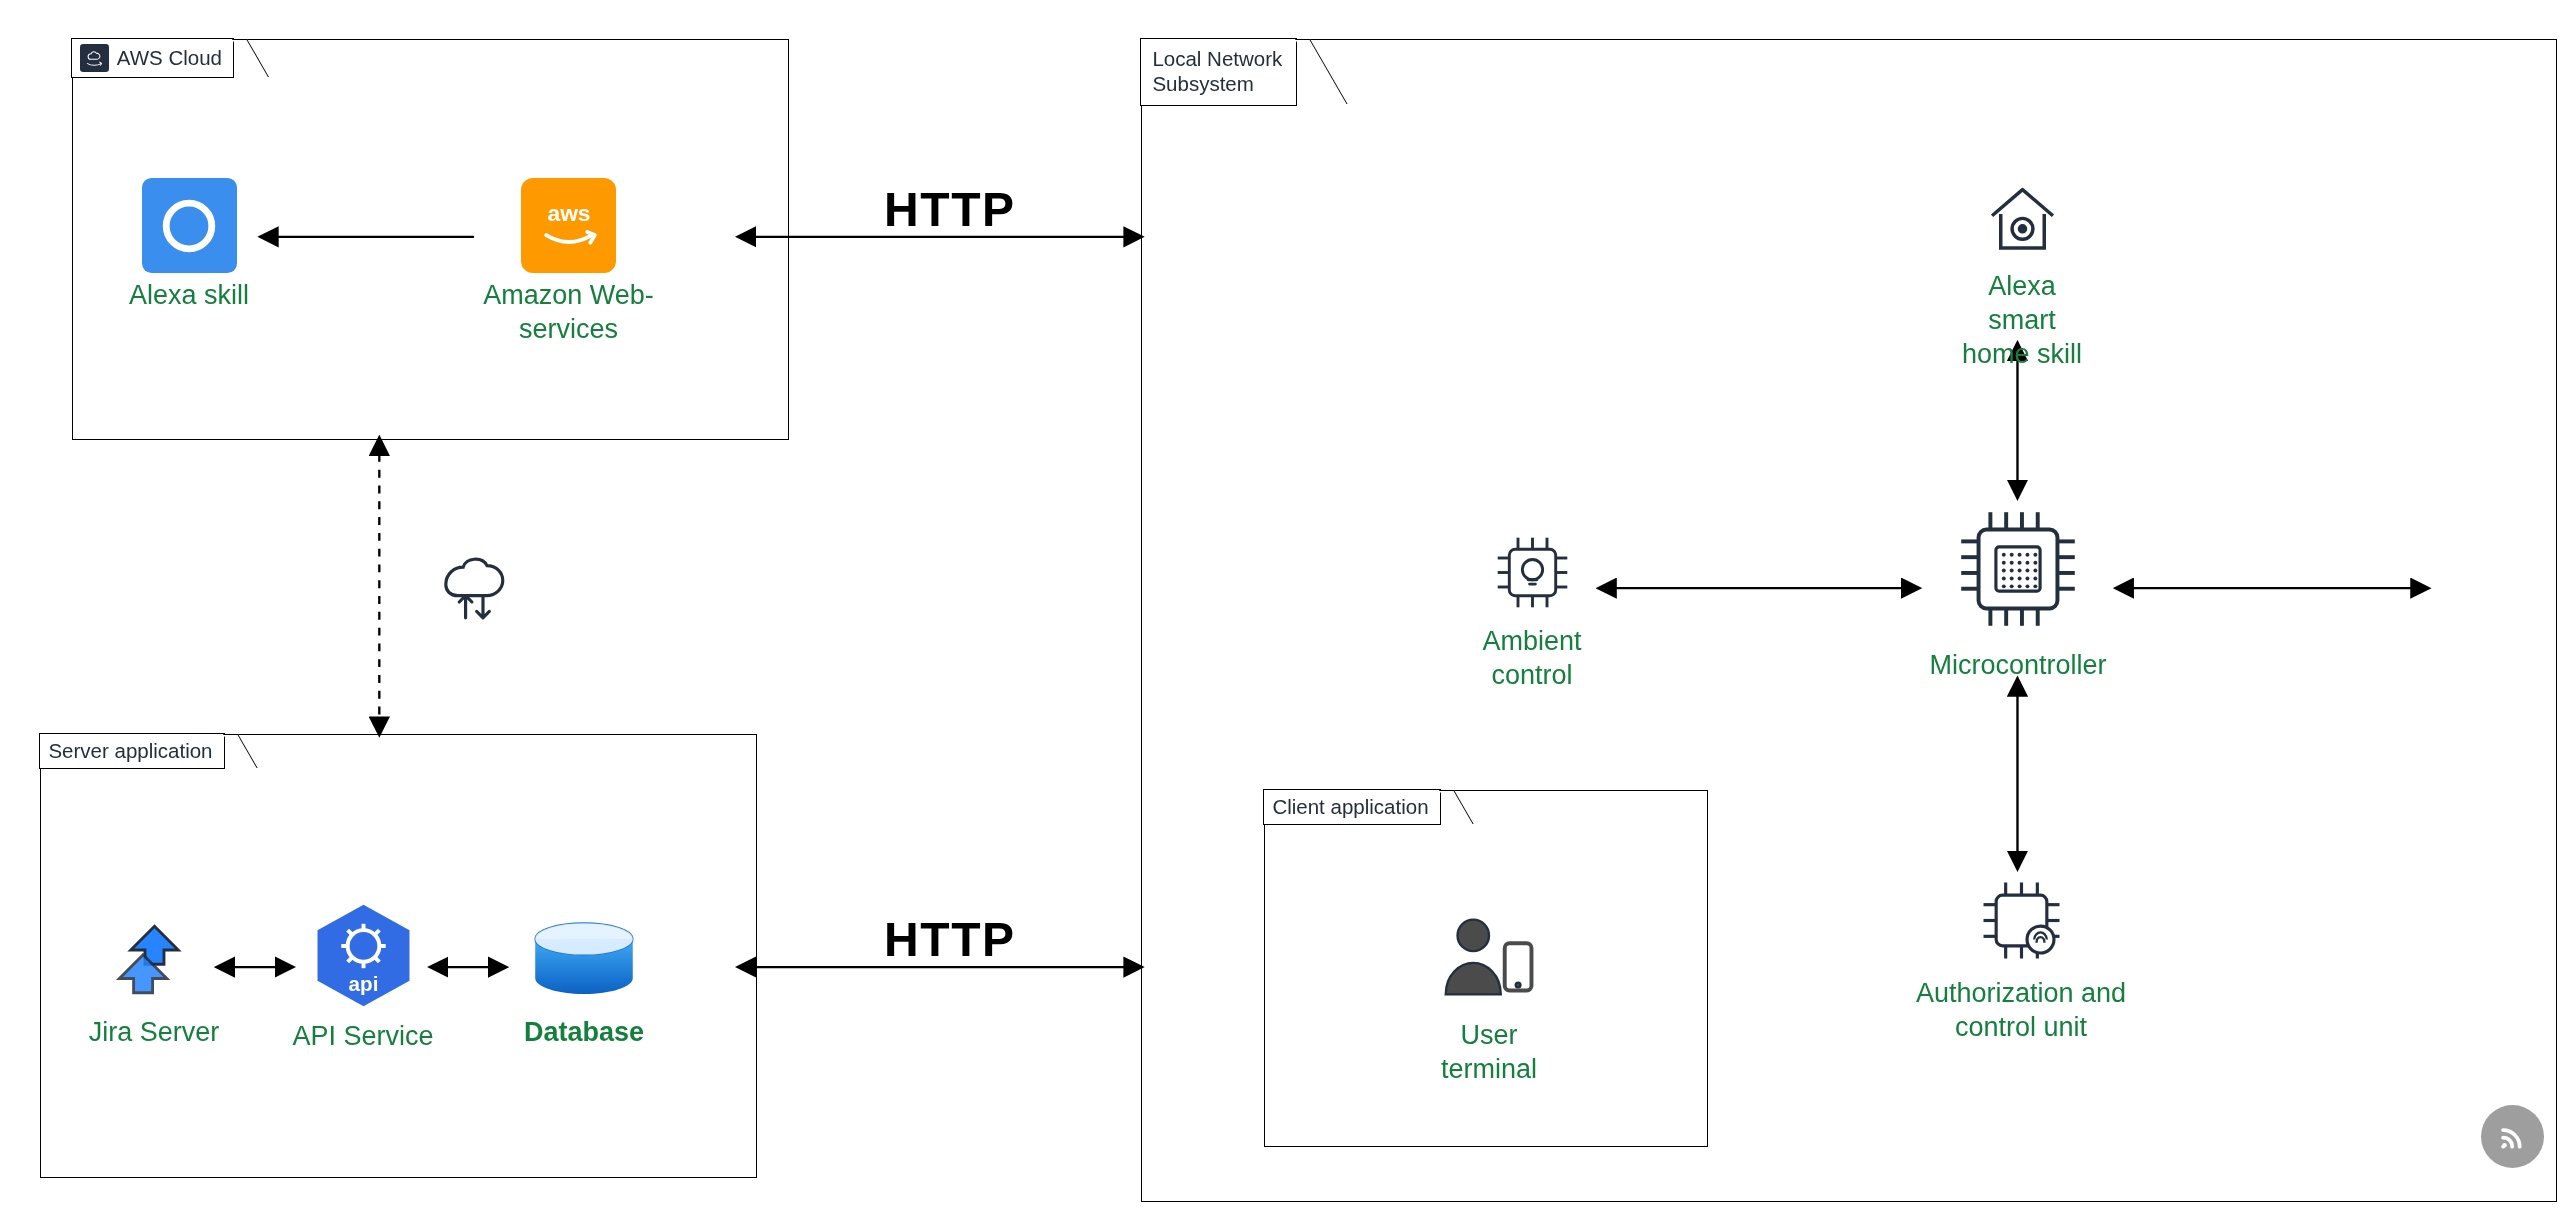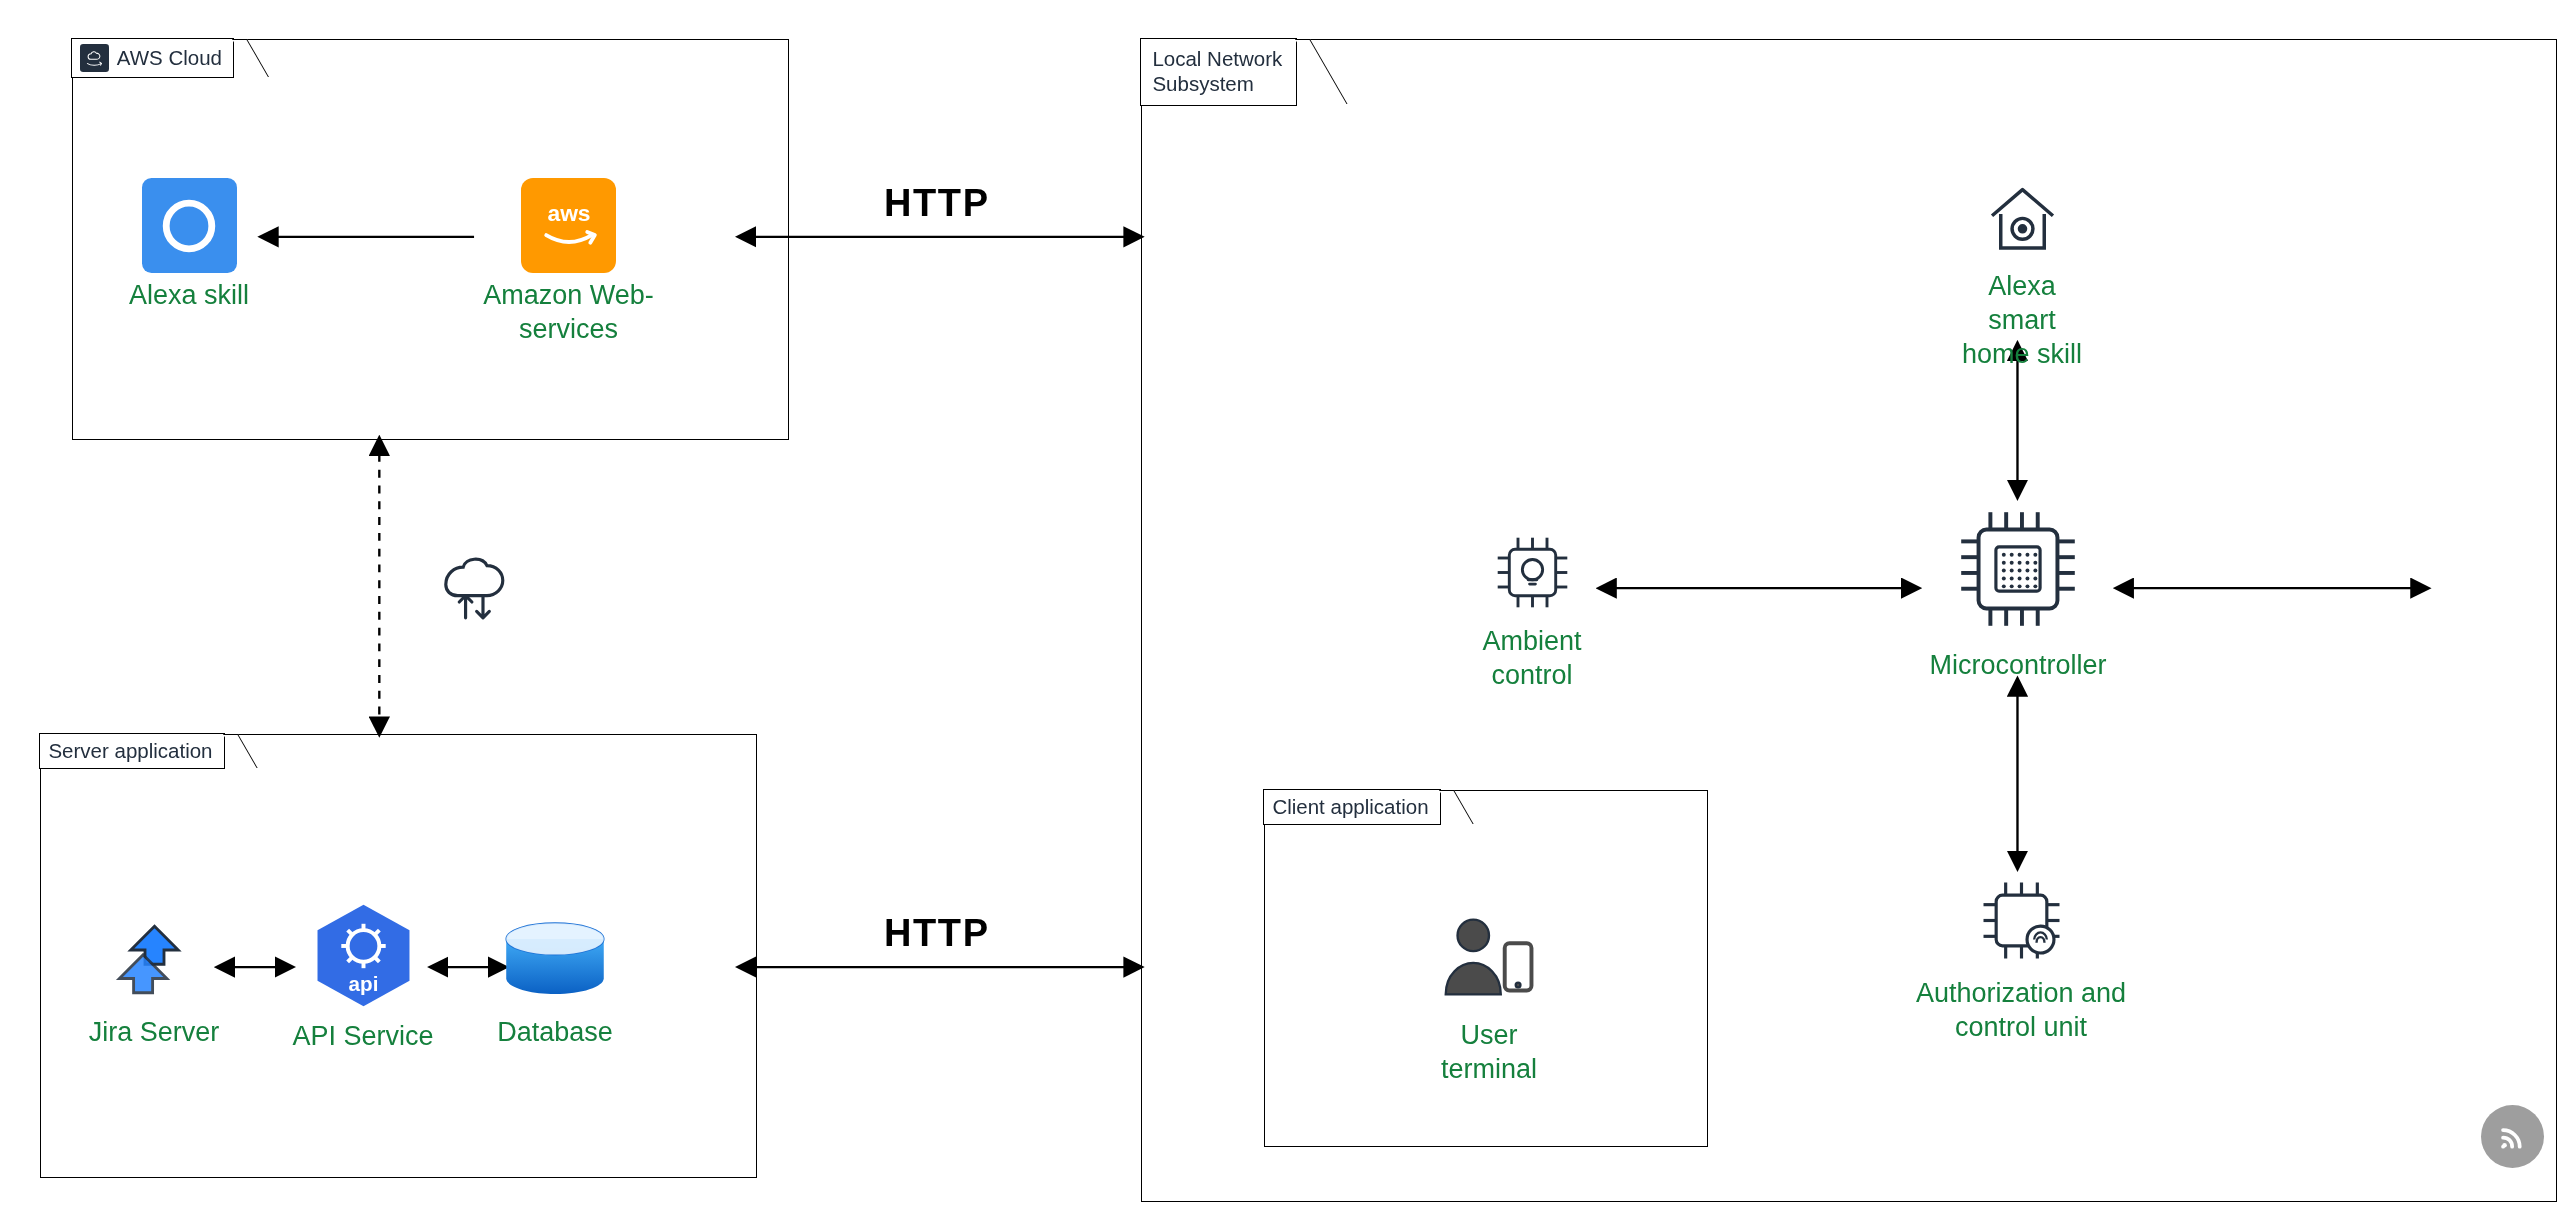--- a/index.html
+++ b/index.html
@@ -102,21 +102,21 @@
   .chip-icon svg { width:100%; height:100%; }
 
   
   .db-icon { width: 118px; height: 79px; display:inline-block; }
 
   
   .http-label {
     position: absolute;
     font-family: "Arial Black", Impact, sans-serif;
     font-weight: 900;
-    font-size: 38px;
+    font-size: 48px;
     letter-spacing: 1.6px;
     color: #000;
     text-align: center;
   }
 
   
   svg.connectors {
     position: absolute;
     inset: 0;
     width: 100%;
@@ -254,21 +254,21 @@
           <line x1="84" y1="72" x2="90" y2="78"></line>
           <line x1="90" y1="38" x2="84" y2="44"></line>
           <line x1="56" y1="72" x2="50" y2="78"></line>
         </g>
         <text x="70" y="115" text-anchor="middle" fill="#fff" font-size="26" font-weight="600">api</text>
       </svg>
     </span>
     <div class="node-label">API Service</div>
   </div>
 
-  <div class="node" style="left:476px; top:920px; width:158px;">
+  <div class="node" style="left:505px; top:920px; width:158px;font-weight:bold;">
     <span class="db-icon">
       <svg viewBox="0 0 150 110">
         <defs>
           <linearGradient id="dbg" x1="0" y1="0" x2="0" y2="1">
             <stop offset="0%" stop-color="#3FA9F5"></stop>
             <stop offset="100%" stop-color="#0B61C4"></stop>
           </linearGradient>
         </defs>
         <ellipse cx="75" cy="24" rx="62" ry="20" fill="#BFE4FF"></ellipse>
         <path d="M13 24v50c0 11 28 20 62 20s62-9 62-20V24" fill="url(#dbg)"></path>

